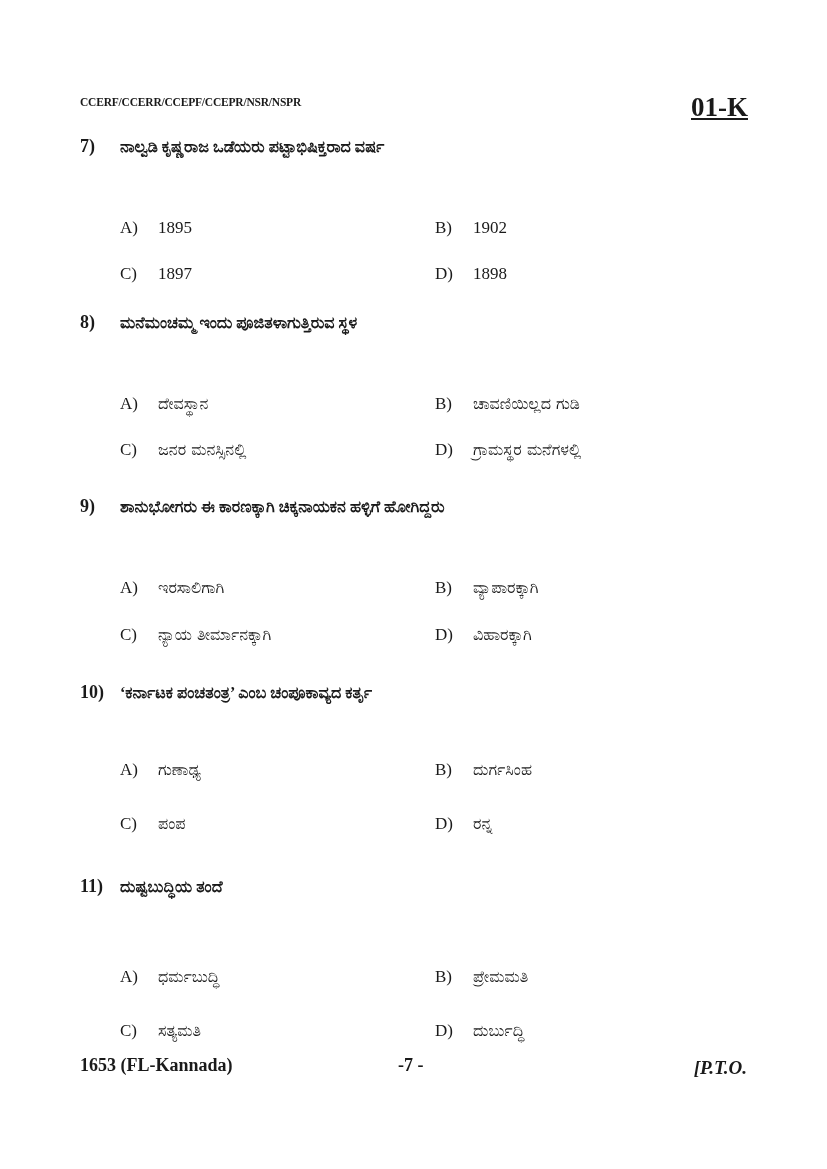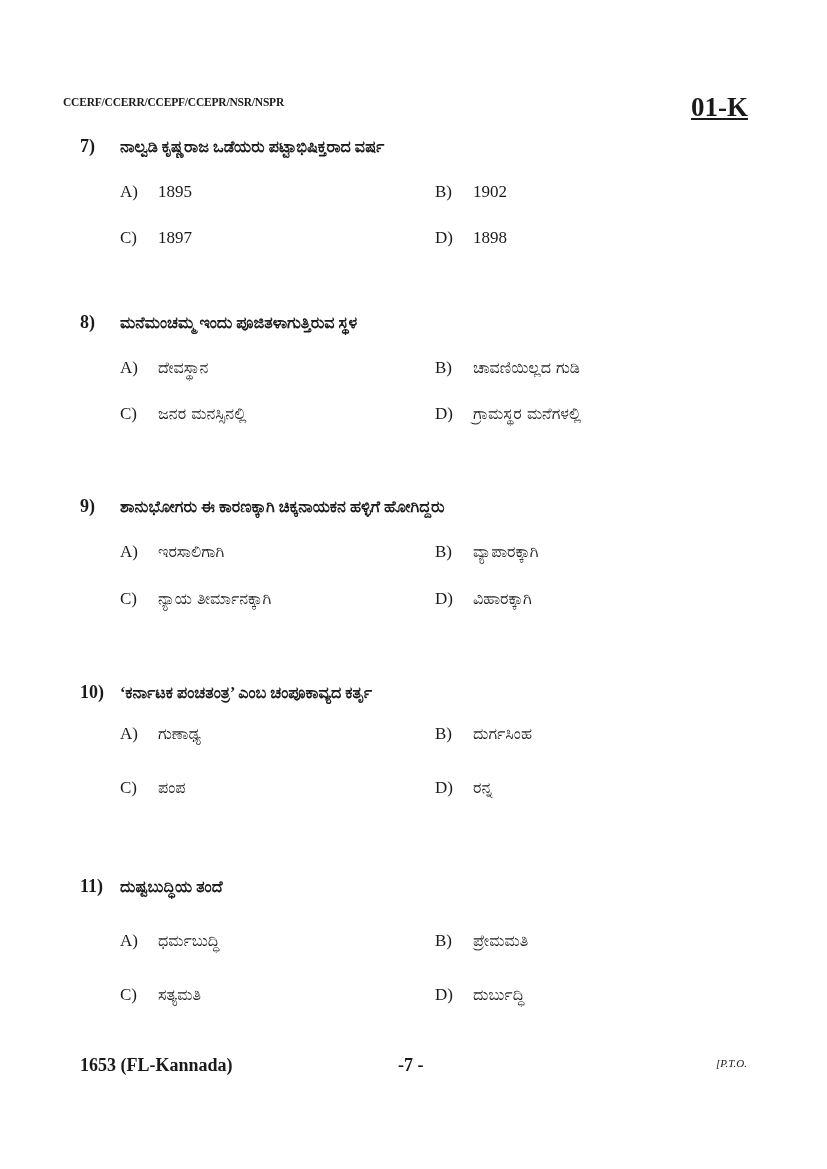--- a/index.html
+++ b/index.html
@@ -1,30 +1,30 @@
 <!DOCTYPE html>
 <html><head>
 <meta charset="utf-8">
 <style>
   html, body { margin:0; padding:0; background:#ffffff; }
   body { width:827px; height:1169px; position:relative; overflow:hidden;
          font-family:"Liberation Serif", "DejaVu Serif", serif; color:#1a1a1a; }
-  .header-code { position:absolute; left:63px; top:96px; font-size:11.5px; font-weight:bold; letter-spacing:-0.2px; }
+  .header-code { position:absolute; left:80px; top:96px; font-size:11.5px; font-weight:bold; letter-spacing:-0.2px; }
   .header-id { position:absolute; right:79px; top:92px; font-size:27px; font-weight:bold;text-decoration:underline; }
   .q { position:absolute; left:80px; width:680px; }
   .q-head { display:flex; align-items:baseline; font-size:18px; font-weight:bold; }
   .q-num { width:40px; font-family:"Liberation Serif", serif; font-weight:bold; font-size:18px; }
   .q-text { font-family:Liberation Serif, serif; font-weight:bold; font-size:16px; }
   .opt { position:absolute; display:flex; align-items:baseline; font-size:17px; }
   .opt-letter { width:38px; font-family:"Liberation Serif", serif; font-size:17px; }
-  .opt-text { font-family:"DejaVu Sans", sans-serif; font-size:16px; }
+  .opt-text { font-family:"DejaVu Sans", sans-serif; font-size:16px;margin-top:36px; }
   .opt-text.num { font-family:"Liberation Serif", serif; font-size:17px; }
   .footer-left { position:absolute; left:80px; top:1055px; font-size:18px; font-weight:bold; }
   .footer-center { position:absolute; left:398px; top:1055px; font-size:18px; font-weight:bold; }
-  .footer-right { position:absolute; right:80px; top:1057px; font-size:11px; font-weight:normal; font-style:italic; }
+  .footer-right { position:absolute; right:80px; top:1057px; font-size:19px; font-weight:bold; font-style:italic; }
 </style>
 </head>
 <body>
 
 <div class="header-code">CCERF/CCERR/CCEPF/CCEPR/NSR/NSPR</div>
 <div class="header-id">01-K</div>
 
 <div class="q" style="top:136px;">
   <div class="q-head">
     <span class="q-num">7)</span>

